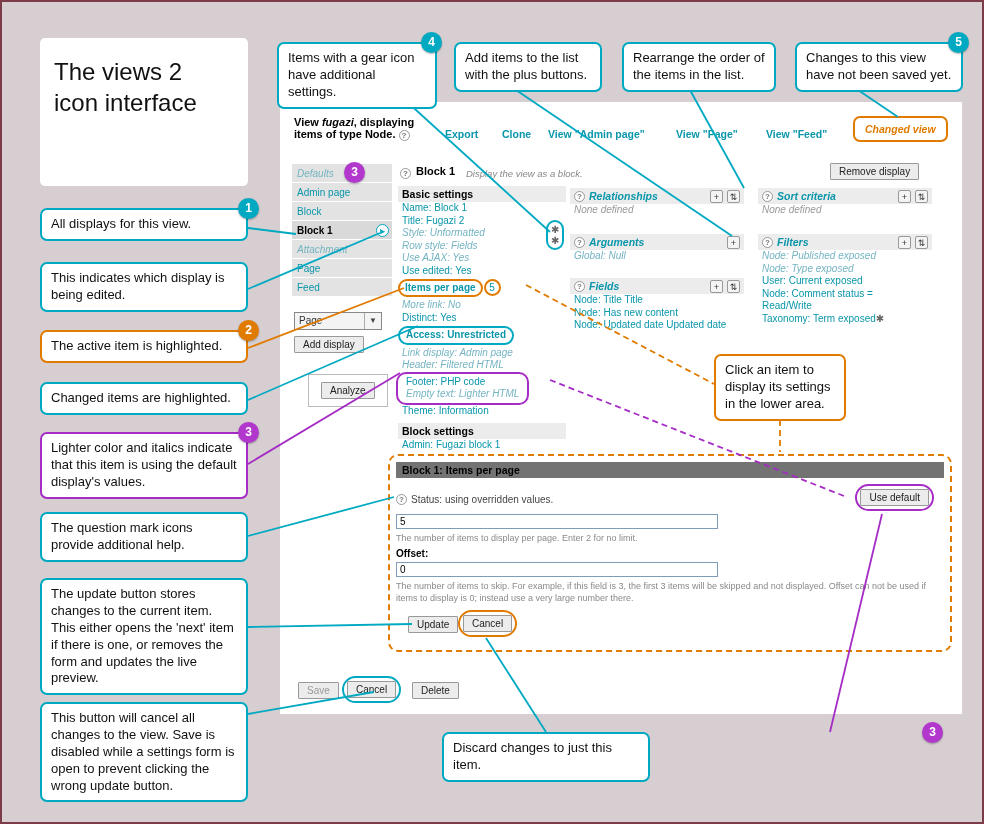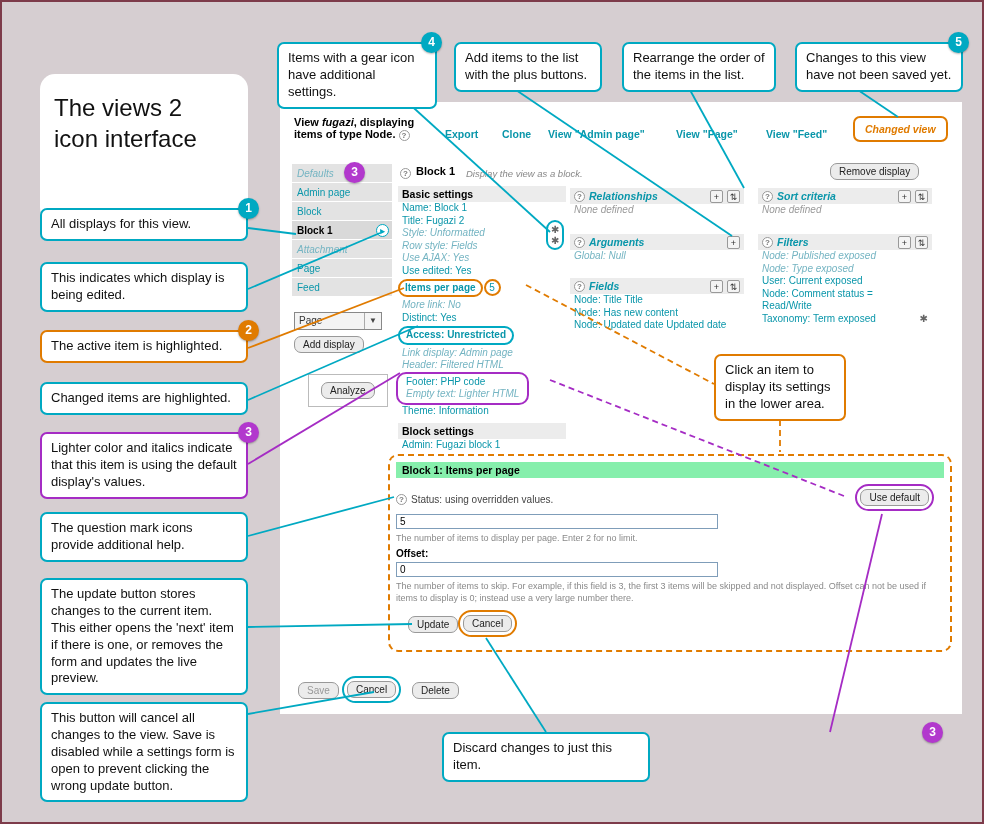--- a/index.html
+++ b/index.html
@@ -9,22 +9,22 @@
   *{box-sizing:border-box; margin:0; padding:0;}
   body{font-family:"Liberation Sans", sans-serif; background:#fff;}
   .page{position:relative; width:984px; height:824px; background:var(--mauve);
         border:2px solid #7d3b4a; overflow:hidden;}
   .connectors{position:absolute; left:0; top:0; z-index:4; pointer-events:none;}
   .connectors line{stroke-width:1.8; fill:none;}
   .ln-teal{stroke:var(--teal);} .ln-orange{stroke:var(--orange);} .ln-purple{stroke:var(--purple);}
   .dash{stroke-dasharray:6 4;}
 
   .title-box{position:absolute; left:38px; top:36px; width:208px; height:148px;
-    background:#fff; border-radius:15px; padding:18px 14px; font-size:24px; line-height:1.3;
-    color:#111; z-index:3;margin-top:36px;}
+    background:#fff; border-radius:5px; padding:18px 14px; font-size:24px; line-height:1.3;
+    color:#111; z-index:3;}
 
   .callout{position:absolute; background:#fff; border:2px solid var(--teal); border-radius:7px;
     padding:6px 9px; font-size:13px; line-height:1.3; color:#111; z-index:10;}
   .callout.orange{border-color:var(--orange);}
   .callout.purple{border-color:var(--purple);}
 
   .badge{position:absolute; width:21px; height:21px; border-radius:50%; color:#fff;
     font-size:12px; font-weight:bold; text-align:center; line-height:21px; z-index:12;
     box-shadow:0 1px 2px rgba(0,0,0,.3);}
   .badge.teal{background:var(--teal);} .badge.orange{background:var(--orange);} .badge.purple{background:#b238cd;}
@@ -44,55 +44,55 @@
     padding:0 5px; color:var(--link); cursor:pointer; position:relative;}
   .drow.dim{color:var(--linklight); font-style:italic;}
   .drow.active{background:#d9d9d9; color:#000; font-weight:bold;}
   .arrow-circle{position:absolute; right:3px; top:3px; width:13px; height:13px; border:1px solid var(--teal);
     border-radius:50%; background:#fff; color:var(--teal); font-size:9px; line-height:12px; text-align:center; font-weight:bold;}
 
   .ui-select{position:absolute; width:88px; height:18px; border:1px solid #888; background:#f4f4f4;
     font-size:10px; line-height:16px; padding:0 4px; cursor:pointer;}
   .sel-arrow{float:right; font-size:8px; color:#444; border-left:1px solid #aaa; padding-left:4px; line-height:16px;}
 
-  .ui-btn{position:absolute; border:1px solid #999; background:#ececec; border-radius:7px;
+  .ui-btn{position:absolute; border:1px solid #999; background:#ececec; border-radius:1px;
     font-size:10px; padding:2px 8px; font-family:inherit; color:#222; cursor:pointer;}
   .ui-btn.inline{position:static; display:inline-block;}
   .ui-btn.disabled{color:#999;}
 
   .qicon{display:inline-block; width:11px; height:11px; border:1px solid #999; border-radius:50%;
     background:#fff; color:#777; font-size:8px; font-weight:bold; line-height:10px; text-align:center;}
   .qicon.abs{position:absolute;}
   .gear{color:#666; font-size:10px; line-height:11px; display:block; text-align:center; cursor:pointer;}
   .gear-oval{position:absolute; border:2px solid var(--teal); border-radius:10px; padding:2px 3px; background:#fff;}
 
   .col{position:absolute;}
   .sec-h{display:flex; align-items:center; gap:4px; background:#ececec; padding:2px 4px; height:16px;}
   .sec-h .sec-title{color:var(--link); font-weight:bold; font-style:italic; font-size:10.5px; flex:1;}
   .sec-h.black .btitle{color:#000; font-weight:bold; font-style:normal; font-size:10.5px;}
   .sq{display:inline-block; width:13px; height:13px; border:1px solid #999; background:#f4f4f4;
     border-radius:2px; font-size:9px; line-height:12px; text-align:center; color:#333; cursor:pointer;}
   .item{font-size:10px; line-height:12.5px; padding:0 4px; color:#333;}
   .item.link, .link{color:var(--link); cursor:pointer;}
   .item.def{color:var(--linklight); font-style:italic; cursor:pointer;}
   .item.none{color:#999; font-style:italic;}
-  .filrow{display:flex; justify-content:space-between; align-items:center;}
+  .filrow{display:flex; align-items:center;}
 
   .hl-orange{display:inline-block; border:2px solid var(--orange); border-radius:9px; padding:0 5px;
     line-height:14px; background:#fff;}
   .hl-orange-circle{display:inline-block; border:2px solid var(--orange); border-radius:50%;
     width:17px; height:17px; text-align:center; line-height:14px; margin-left:1px; background:#fff;}
   .hl-teal{display:inline-block; border:2px solid var(--teal); border-radius:10px; padding:1px 6px;
     font-weight:bold; background:#fff;}
   .hl-purple{display:inline-block; border:2px solid var(--purple); border-radius:10px; padding:2px 4px;
     margin-left:-2px; background:#fff;}
 
   .form-area{position:absolute; left:108px; top:352px; width:564px; height:198px;
     border:2px dashed var(--orange); border-radius:10px; background:#fff;}
-  .form-title{position:absolute; left:6px; top:6px; right:6px; height:16px; background:#86efac;
+  .form-title{position:absolute; left:6px; top:6px; right:6px; height:16px; background:#737373;
     font-weight:bold; font-size:10.5px; line-height:16px; padding:0 6px; color:#000;}
   .ui-input{position:absolute; width:322px; height:15px; border:1px solid #7f9db9; font-size:10px;
     padding:0 3px; font-family:inherit; background:#fff;}
   .help{position:absolute; color:#8a8a8a; font-size:9px; line-height:1.3;}
   .flabel{position:absolute; font-weight:bold; font-size:10px; color:#000;}
   .status-txt{position:absolute; font-size:10px; color:#444;}
 
   .wrap-oval{position:absolute; border:2px solid var(--teal); border-radius:14px; padding:3px; background:transparent;}
   .wrap-oval.orange{border-color:var(--orange);}
   .wrap-oval.purple{border-color:var(--purple);}

